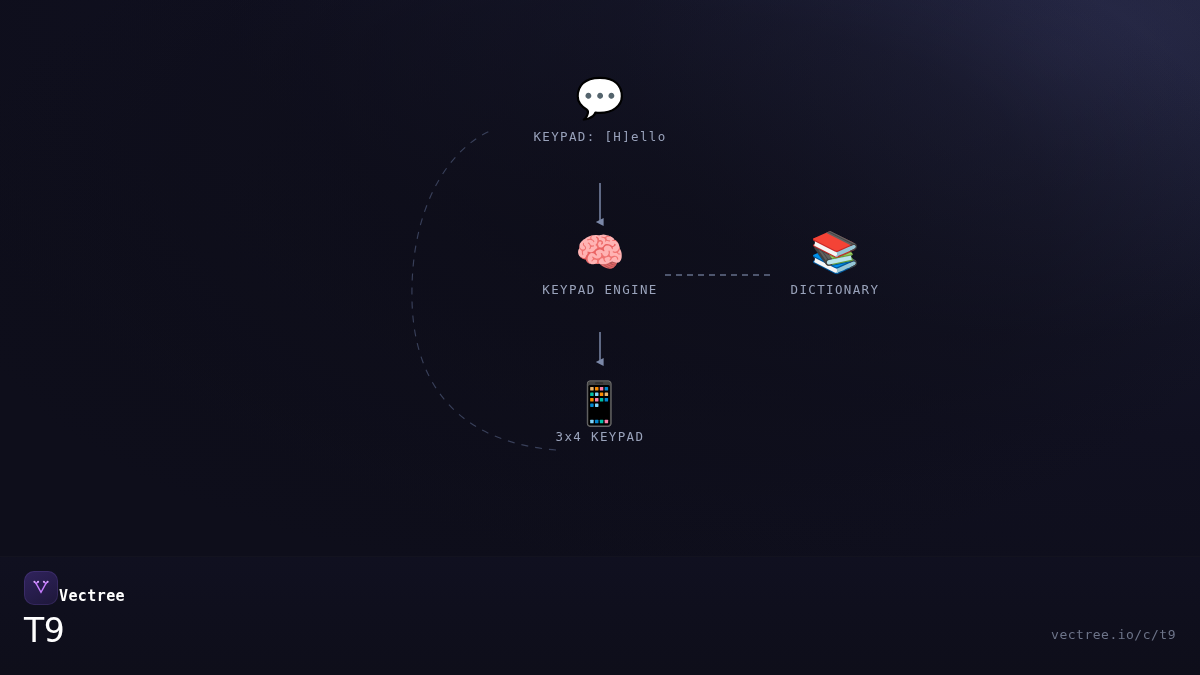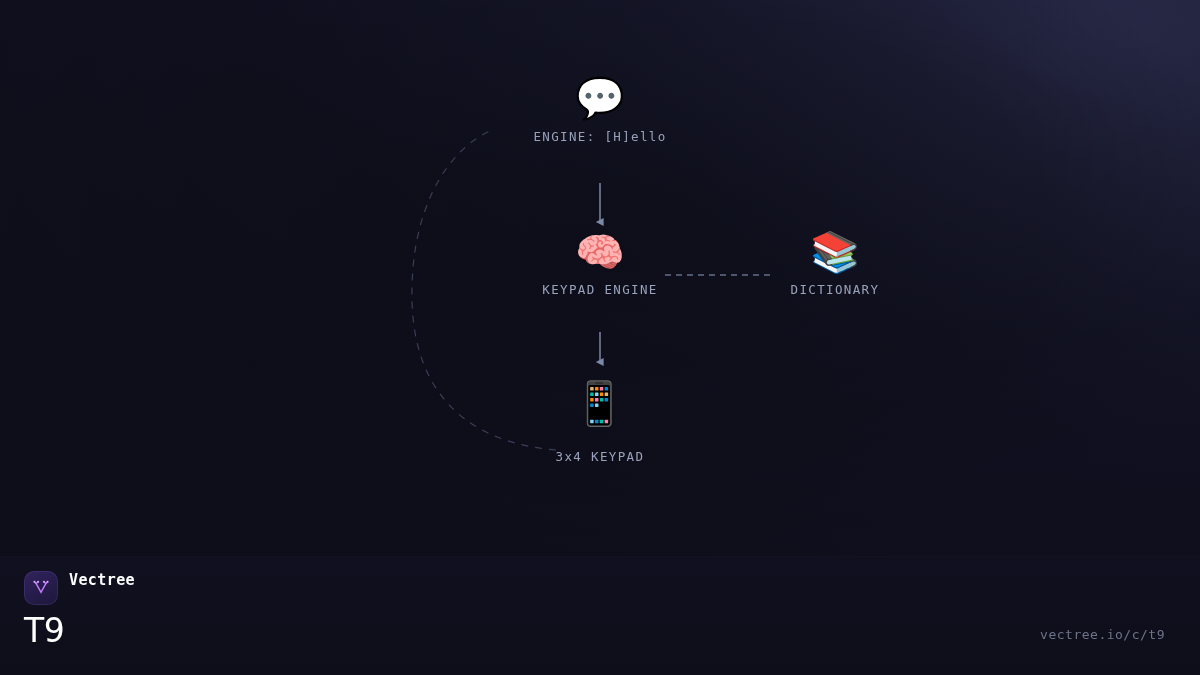--- a/index.html
+++ b/index.html
@@ -83,32 +83,32 @@
   #node-result .node-label { margin-top: 11px; color: #98a1ba; }
 
   #node-logic    { left: 600px; top: 232px; }
   #node-logic .node-icon { font-size: 40px; }
 
   #node-dict     { left: 835px; top: 232px; }
   #node-dict .node-icon { font-size: 40px; }
 
   #node-keypad   { left: 600px; top: 383px; }
   #node-keypad .node-icon { font-size: 42px; }
-  #node-keypad .node-label { margin-top: 24px; text-align: center; }
+  #node-keypad .node-label { margin-top: 4px; text-align: center; }
 
   
   #brand {
     position: absolute;
     left: 24px;
     bottom: 28px;
   }
   #brand-row {
     display: flex;
-    align-items: flex-start;
-    gap: 11px;
+    align-items: flex-end;
+    gap: 1px;
   }
   #brand-logo {
     width: 34px;
     height: 34px;
     border-radius: 10px;
     background: linear-gradient(150deg, #30235c 0%, #271d4c 50%, #1d1738 100%);
     display: flex;
     align-items: center;
     justify-content: center;
     box-shadow: 0 0 0 1px rgba(150,110,230,0.16) inset;
@@ -125,21 +125,21 @@
     margin-top: 9px;
     font-family: "DejaVu Sans", "Liberation Sans", sans-serif;
     font-size: 33px;
     font-weight: normal;
     color: #ffffff;
     letter-spacing: -0.4px;
     line-height: 1;
   }
   #footer-url {
     position: absolute;
-    right: 35px;
+    right: 24px;
     bottom: 33px;
     font-family: "DejaVu Sans Mono", "Liberation Mono", monospace;
     font-size: 13px;
     color: #6d7489;
     letter-spacing: 0.5px;
   }
 </style>
 </head>
 <body>
 
@@ -161,21 +161,21 @@
 
     <line x1="600" y1="183" x2="600" y2="222" stroke="#7b88a8" stroke-width="1.5" marker-end="url(#arrowhead)"></line>
 
     <line x1="600" y1="332" x2="600" y2="362" stroke="#7b88a8" stroke-width="1.5" marker-end="url(#arrowhead)"></line>
 
     <line x1="665" y1="275" x2="770" y2="275" stroke="#4e566e" stroke-width="2.2" stroke-dasharray="6 5" stroke-linecap="butt"></line>
   </svg>
 
   <div class="node" id="node-result">
     <span class="node-icon">💬</span>
-    <span class="node-label">ENGINE: [H]ello</span>
+    <span class="node-label">KEYPAD: [H]ello</span>
   </div>
 
   <div class="node" id="node-logic">
     <span class="node-icon">🧠</span>
     <span class="node-label">KEYPAD ENGINE</span>
   </div>
 
   <div class="node" id="node-dict">
     <span class="node-icon">📚</span>
     <span class="node-label">DICTIONARY</span>

